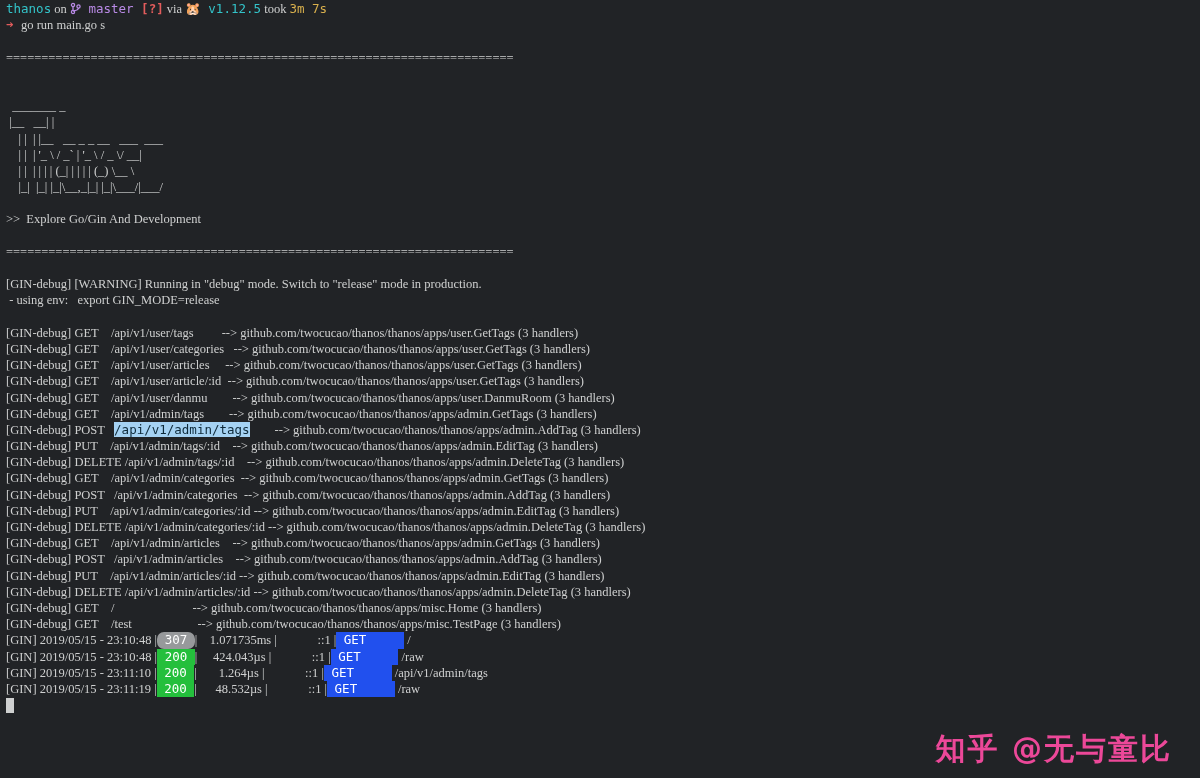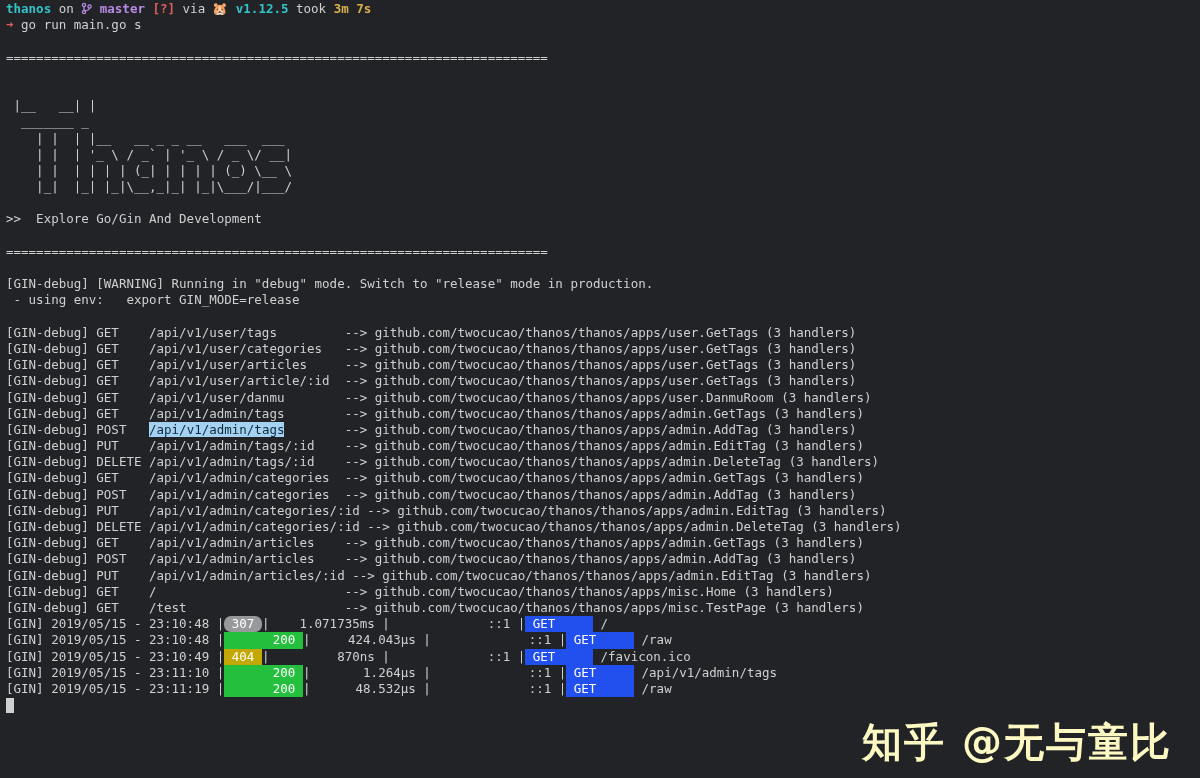--- a/index.html
+++ b/index.html
@@ -7,61 +7,61 @@
   .screen{
     position:relative;
     width:1200px;height:778px;
     background:var(--bg,#212326);
     overflow:hidden;
     font-family:"DejaVu Sans Mono","Liberation Mono",monospace;
     font-size:12.5px;
   }
   .term{position:absolute;top:1px;left:6px;right:0;}
   .line{height:16.2px;line-height:16.2px;white-space:pre;}
-  .s-fg{color:var(--fg,#cfd0d0);}
-  .s-cyan{color:var(--cyan,#33c3c9);font-weight:bold;}
-  .s-purple{color:var(--purple,#b98ae6);font-weight:bold;}
+  .s-fg{color:var(--fg,#cfd0d0);font-family:Liberation Serif, serif;}
+  .s-cyan{color:var(--cyan,#33c3c9);font-weight:normal;}
+  .s-purple{color:var(--purple,#b98ae6);font-weight:normal;}
   .s-red{color:var(--red,#e25c5c);font-weight:bold;}
-  .s-yellow{color:var(--yellow,#d9b04d);font-weight:bold;}
+  .s-yellow{color:var(--yellow,#d9b04d);font-weight:normal;}
   .s-sel{background:var(--selbg,#a5d2f3);color:var(--selfg,#0e2a3a);}
   .s-st307,.s-st200,.s-st404,.s-mblue{
     display:inline-block;height:16.2px;line-height:16.2px;vertical-align:top;
     color:var(--badgefg,#ffffff);
   }
   .s-st307{background:var(--g307,#97999b);border-radius:7px;}
-  .s-st200{background:var(--g200,#24bf3c);padding-left:41px;}
+  .s-st200{background:var(--g200,#24bf3c);}
   .s-st404{background:var(--g404,#c2a800);}
   .s-mblue{background:var(--mget,#2150ee);}
   .s-cursor{display:inline-block;width:7.5px;height:15px;background:var(--fg,#cfd0d0);vertical-align:middle;}
   .s-icon svg{vertical-align:-2px;}
   .watermark{
     position:absolute;right:28px;bottom:8px;
-    color:#fef9c3;font-size:40px;font-weight:600;letter-spacing:2px;
+    color:#ec4899;font-size:30px;font-weight:600;letter-spacing:2px;
     font-family:"DejaVu Sans","Liberation Sans",sans-serif;
   }
 </style>
 </head>
 <body>
 
 <div class="screen">
   <div class="term" id="term">
       <div class="line"><span class="s-cyan">thanos</span><span class="s-fg"> on </span><span class="s-purple s-icon"><svg width="11" height="13" viewBox="0 0 11 13" fill="none" stroke="currentColor" stroke-width="1.3">
             <circle cx="3" cy="3" r="1.6"></circle>
             <circle cx="3" cy="10" r="1.6"></circle>
             <circle cx="8.5" cy="4.5" r="1.6"></circle>
             <path d="M3 4.6v3.8"></path>
             <path d="M8.5 6.1c0 2.2-2.6 2.6-5.5 2.9"></path>
           </svg></span><span class="s-purple"> master</span><span class="s-red"> [?]</span><span class="s-fg"> via </span><span class="s-fg">🐹</span><span class="s-cyan"> v1.12.5</span><span class="s-fg"> took </span><span class="s-yellow">3m 7s</span></div>
       <div class="line"><span class="s-red">➜ </span><span class="s-fg">go run main.go s</span></div>
       <div class="line"></div>
       <div class="line"><span class="s-fg">========================================================================</span></div>
       <div class="line"></div>
       <div class="line"></div>
+      <div class="line"><span class="s-fg">  _______ _</span></div>
       <div class="line"><span class="s-fg"> |__   __| |</span></div>
-      <div class="line"><span class="s-fg">  _______ _</span></div>
       <div class="line"><span class="s-fg">    | |  | |__   __ _ _ __   ___  ___</span></div>
       <div class="line"><span class="s-fg">    | |  | '_ \ / _` | '_ \ / _ \/ __|</span></div>
       <div class="line"><span class="s-fg">    | |  | | | | (_| | | | | (_) \__ \</span></div>
       <div class="line"><span class="s-fg">    |_|  |_| |_|\__,_|_| |_|\___/|___/</span></div>
       <div class="line"></div>
       <div class="line"><span class="s-fg">&gt;&gt;  Explore Go/Gin And Development</span></div>
       <div class="line"></div>
       <div class="line"><span class="s-fg">========================================================================</span></div>
       <div class="line"></div>
       <div class="line"><span class="s-fg">[GIN-debug] [WARNING] Running in "debug" mode. Switch to "release" mode in production.</span></div>
@@ -76,23 +76,23 @@
       <div class="line"><span class="s-fg">[GIN-debug] POST   </span><span class="s-sel">/api/v1/admin/tags</span><span class="s-fg">        --&gt; github.com/twocucao/thanos/thanos/apps/admin.AddTag (3 handlers)</span></div>
       <div class="line"><span class="s-fg">[GIN-debug] PUT    /api/v1/admin/tags/:id    --&gt; github.com/twocucao/thanos/thanos/apps/admin.EditTag (3 handlers)</span></div>
       <div class="line"><span class="s-fg">[GIN-debug] DELETE /api/v1/admin/tags/:id    --&gt; github.com/twocucao/thanos/thanos/apps/admin.DeleteTag (3 handlers)</span></div>
       <div class="line"><span class="s-fg">[GIN-debug] GET    /api/v1/admin/categories  --&gt; github.com/twocucao/thanos/thanos/apps/admin.GetTags (3 handlers)</span></div>
       <div class="line"><span class="s-fg">[GIN-debug] POST   /api/v1/admin/categories  --&gt; github.com/twocucao/thanos/thanos/apps/admin.AddTag (3 handlers)</span></div>
       <div class="line"><span class="s-fg">[GIN-debug] PUT    /api/v1/admin/categories/:id --&gt; github.com/twocucao/thanos/thanos/apps/admin.EditTag (3 handlers)</span></div>
       <div class="line"><span class="s-fg">[GIN-debug] DELETE /api/v1/admin/categories/:id --&gt; github.com/twocucao/thanos/thanos/apps/admin.DeleteTag (3 handlers)</span></div>
       <div class="line"><span class="s-fg">[GIN-debug] GET    /api/v1/admin/articles    --&gt; github.com/twocucao/thanos/thanos/apps/admin.GetTags (3 handlers)</span></div>
       <div class="line"><span class="s-fg">[GIN-debug] POST   /api/v1/admin/articles    --&gt; github.com/twocucao/thanos/thanos/apps/admin.AddTag (3 handlers)</span></div>
       <div class="line"><span class="s-fg">[GIN-debug] PUT    /api/v1/admin/articles/:id --&gt; github.com/twocucao/thanos/thanos/apps/admin.EditTag (3 handlers)</span></div>
+      <div class="line"><span class="s-fg">[GIN-debug] DELETE /api/v1/admin/articles/:id --&gt; github.com/twocucao/thanos/thanos/apps/admin.DeleteTag (3 handlers)</span></div>
       <div class="line"><span class="s-fg">[GIN-debug] GET    /                         --&gt; github.com/twocucao/thanos/thanos/apps/misc.Home (3 handlers)</span></div>
       <div class="line"><span class="s-fg">[GIN-debug] GET    /test                     --&gt; github.com/twocucao/thanos/thanos/apps/misc.TestPage (3 handlers)</span></div>
       <div class="line"><span class="s-fg">[GIN] 2019/05/15 - 23:10:48 |</span><span class="s-st307"> 307 </span><span class="s-fg">|    1.071735ms |             ::1 |</span><span class="s-mblue"> GET     </span><span class="s-fg"> /</span></div>
       <div class="line"><span class="s-fg">[GIN] 2019/05/15 - 23:10:48 |</span><span class="s-st200"> 200 </span><span class="s-fg">|     424.043µs |             ::1 |</span><span class="s-mblue"> GET     </span><span class="s-fg"> /raw</span></div>
-      <div class="line"><span class="s-fg">[GIN] 2019/05/15 - 23:10:49 |</span><span class="s-st404"> 404 </span><span class="s-fg">|         870ns |             ::1 |</span><span class="s-mblue"> GET     </span><span class="s-fg"> /favicon.ico</span></div>
       <div class="line"><span class="s-fg">[GIN] 2019/05/15 - 23:11:10 |</span><span class="s-st200"> 200 </span><span class="s-fg">|       1.264µs |             ::1 |</span><span class="s-mblue"> GET     </span><span class="s-fg"> /api/v1/admin/tags</span></div>
       <div class="line"><span class="s-fg">[GIN] 2019/05/15 - 23:11:19 |</span><span class="s-st200"> 200 </span><span class="s-fg">|      48.532µs |             ::1 |</span><span class="s-mblue"> GET     </span><span class="s-fg"> /raw</span></div>
       <div class="line"><span class="s-cursor"> </span></div>
     </div>
   <div class="watermark">知乎 @无与童比</div>
 </div>
 
 </body></html>

